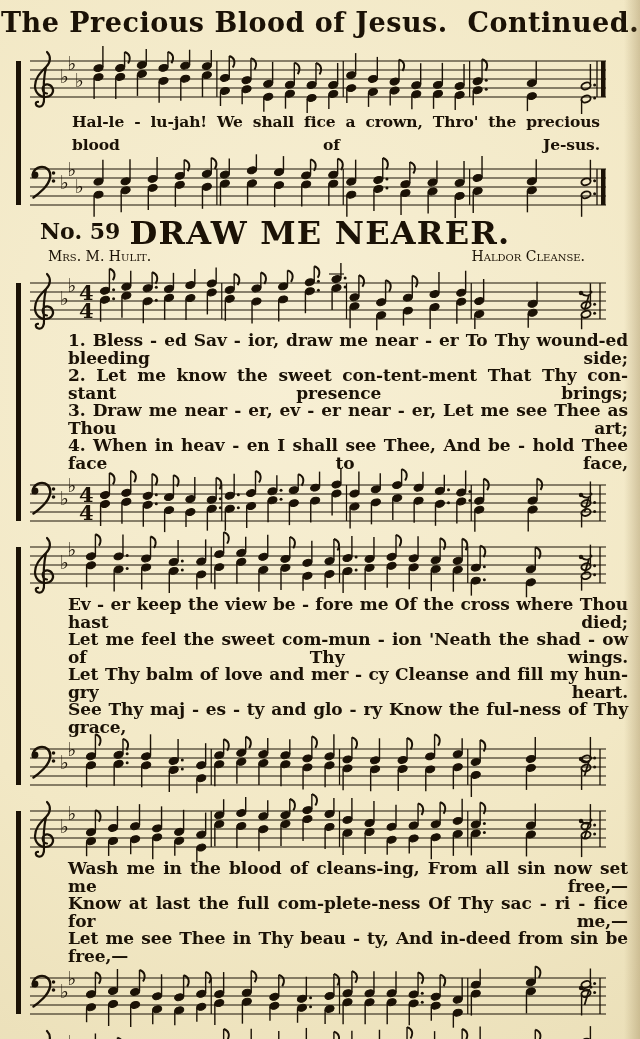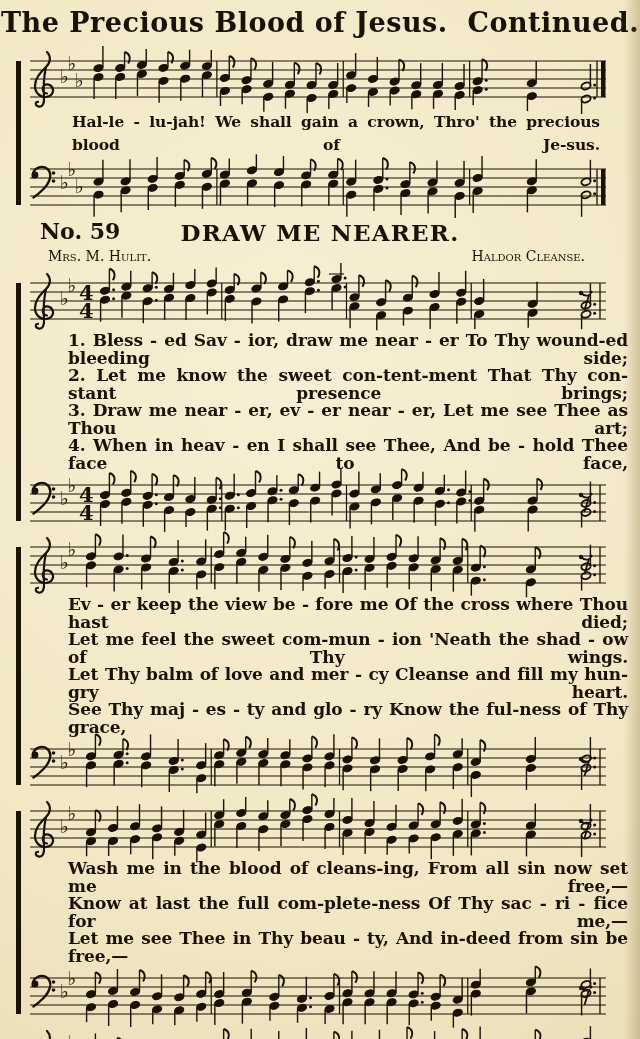--- a/index.html
+++ b/index.html
@@ -17,21 +17,21 @@
   .sysbar{position:absolute;left:16px;top:13px;bottom:13px;width:5px;background:#1b1206;}
   .staff{display:block;width:582px;height:62px;overflow:visible;}
   .lyrics{margin-left:42px;width:560px;}
   .lyr{font-weight:bold;font-size:17px;line-height:17.5px;letter-spacing:-.1px;
     text-align:justify;text-align-last:justify;}
   .continued{margin-top:8px;}
   .continued .lyrics{margin-left:46px;width:528px;}
   .continued .lyr{line-height:23px;font-size:15.5px;}
   .song-head{position:relative;}
   .song-no{position:absolute;left:40px;top:0;font-size:22px;font-weight:bold;}
-  .song-title{text-align:center;font-size:23px;font-weight:bold;letter-spacing:1.2px;line-height:30px;}
+  .song-title{text-align:center;font-size:32px;font-weight:bold;letter-spacing:1.2px;line-height:30px;}
   .attr{display:flex;justify-content:space-between;margin:0 55px 0 48px;
     font-variant:small-caps;font-weight:normal;font-size:14px;line-height:16px;}
   .sys1{margin-top:6px;}
   .final-lyrics{margin-left:60px;width:502px;}
   .final-lyrics .lyr{line-height:24px;}
 </style>
 </head>
 <body>
 
 <div class="title">The Precious Blood of Jesus.  Continued.</div>
@@ -144,21 +144,21 @@
       <line x1="510.2125" y1="34.11612893873826" x2="510.2125" y2="13.116128938738257" stroke="#1b1206" stroke-width="1.4"></line>
       <line x1="501.4125" y1="49.11612893873826" x2="501.4125" y2="63.11612893873826" stroke="#1b1206" stroke-width="1.4"></line>
       <ellipse cx="560" cy="38" rx="4.7" ry="3.3" fill="none" stroke="#1b1206" stroke-width="1.9" transform="rotate(-18 560 38)"></ellipse>
       <ellipse cx="560" cy="51" rx="4.7" ry="3.3" fill="none" stroke="#1b1206" stroke-width="1.9" transform="rotate(-18 560 51)"></ellipse>
       <line x1="564.4" y1="37" x2="564.4" y2="16" stroke="#1b1206" stroke-width="1.4"></line>
       <line x1="555.6" y1="52" x2="555.6" y2="66" stroke="#1b1206" stroke-width="1.4"></line>
       <circle cx="568.6" cy="37" r="1.5" fill="#1b1206"></circle>
       <circle cx="568.6" cy="50" r="1.5" fill="#1b1206"></circle>
     </svg>
   <div class="lyrics">
-    <div class="lyr">Hal-le - lu-jah! We shall gain a crown, Thro' the precious blood of Je-sus.</div>
+    <div class="lyr">Hal-le - lu-jah! We shall fice a crown, Thro' the precious blood of Je-sus.</div>
   </div>
   <svg class="staff" viewBox="0 0 582 62">
       <line x1="4" y1="13" x2="580" y2="13" stroke="#1b1206" stroke-width="1.15"></line>
       <line x1="4" y1="22" x2="580" y2="22" stroke="#1b1206" stroke-width="1.15"></line>
       <line x1="4" y1="31" x2="580" y2="31" stroke="#1b1206" stroke-width="1.15"></line>
       <line x1="4" y1="40" x2="580" y2="40" stroke="#1b1206" stroke-width="1.15"></line>
       <line x1="4" y1="49" x2="580" y2="49" stroke="#1b1206" stroke-width="1.15"></line>
       <circle cx="9" cy="19" r="3.4" fill="#1b1206"></circle>
       <path d="M7 21 C6 12 16 8.5 21.5 13 C26.5 17.5 24.5 26 17.5 33 C14 36.5 10.5 39.5 7.5 41.5" stroke="#1b1206" stroke-width="2.4" fill="none" stroke-linecap="round"></path>
       <circle cx="27.5" cy="17" r="1.8" fill="#1b1206"></circle>

